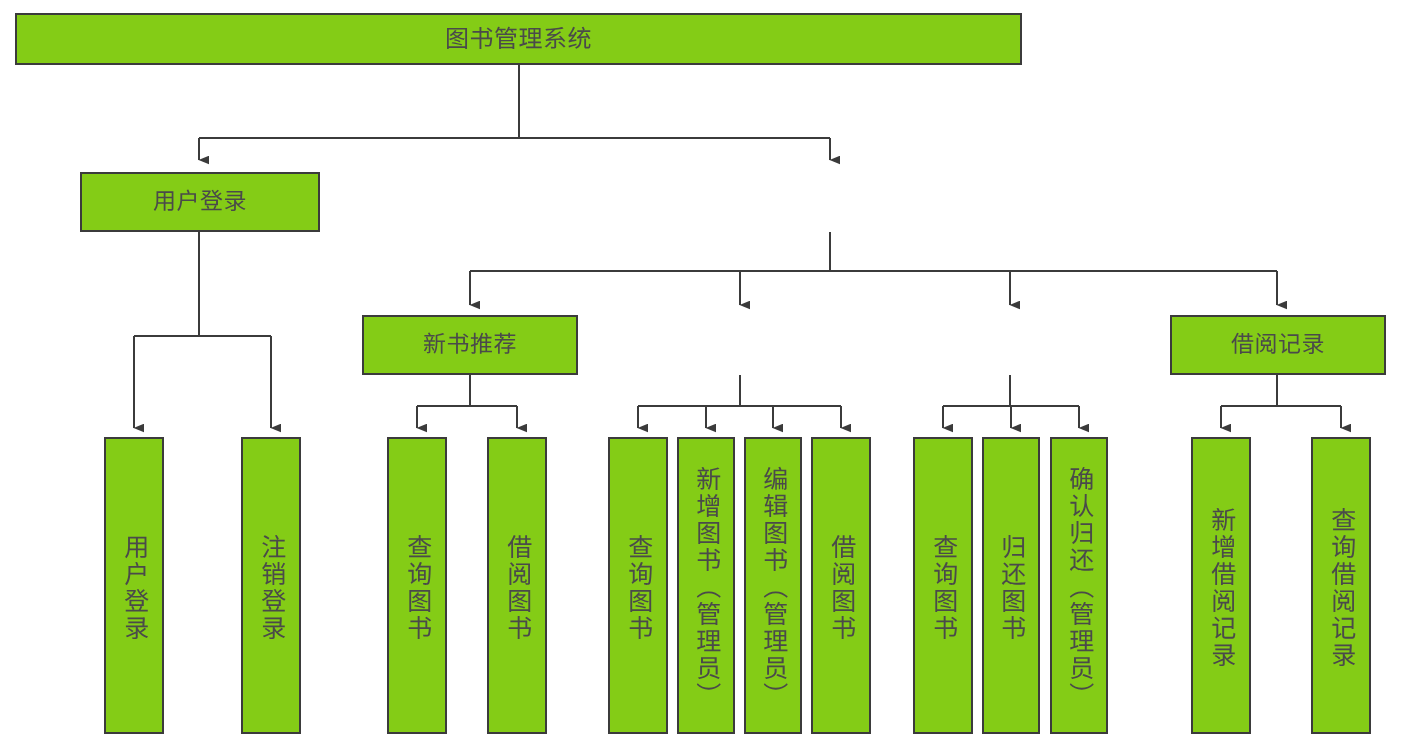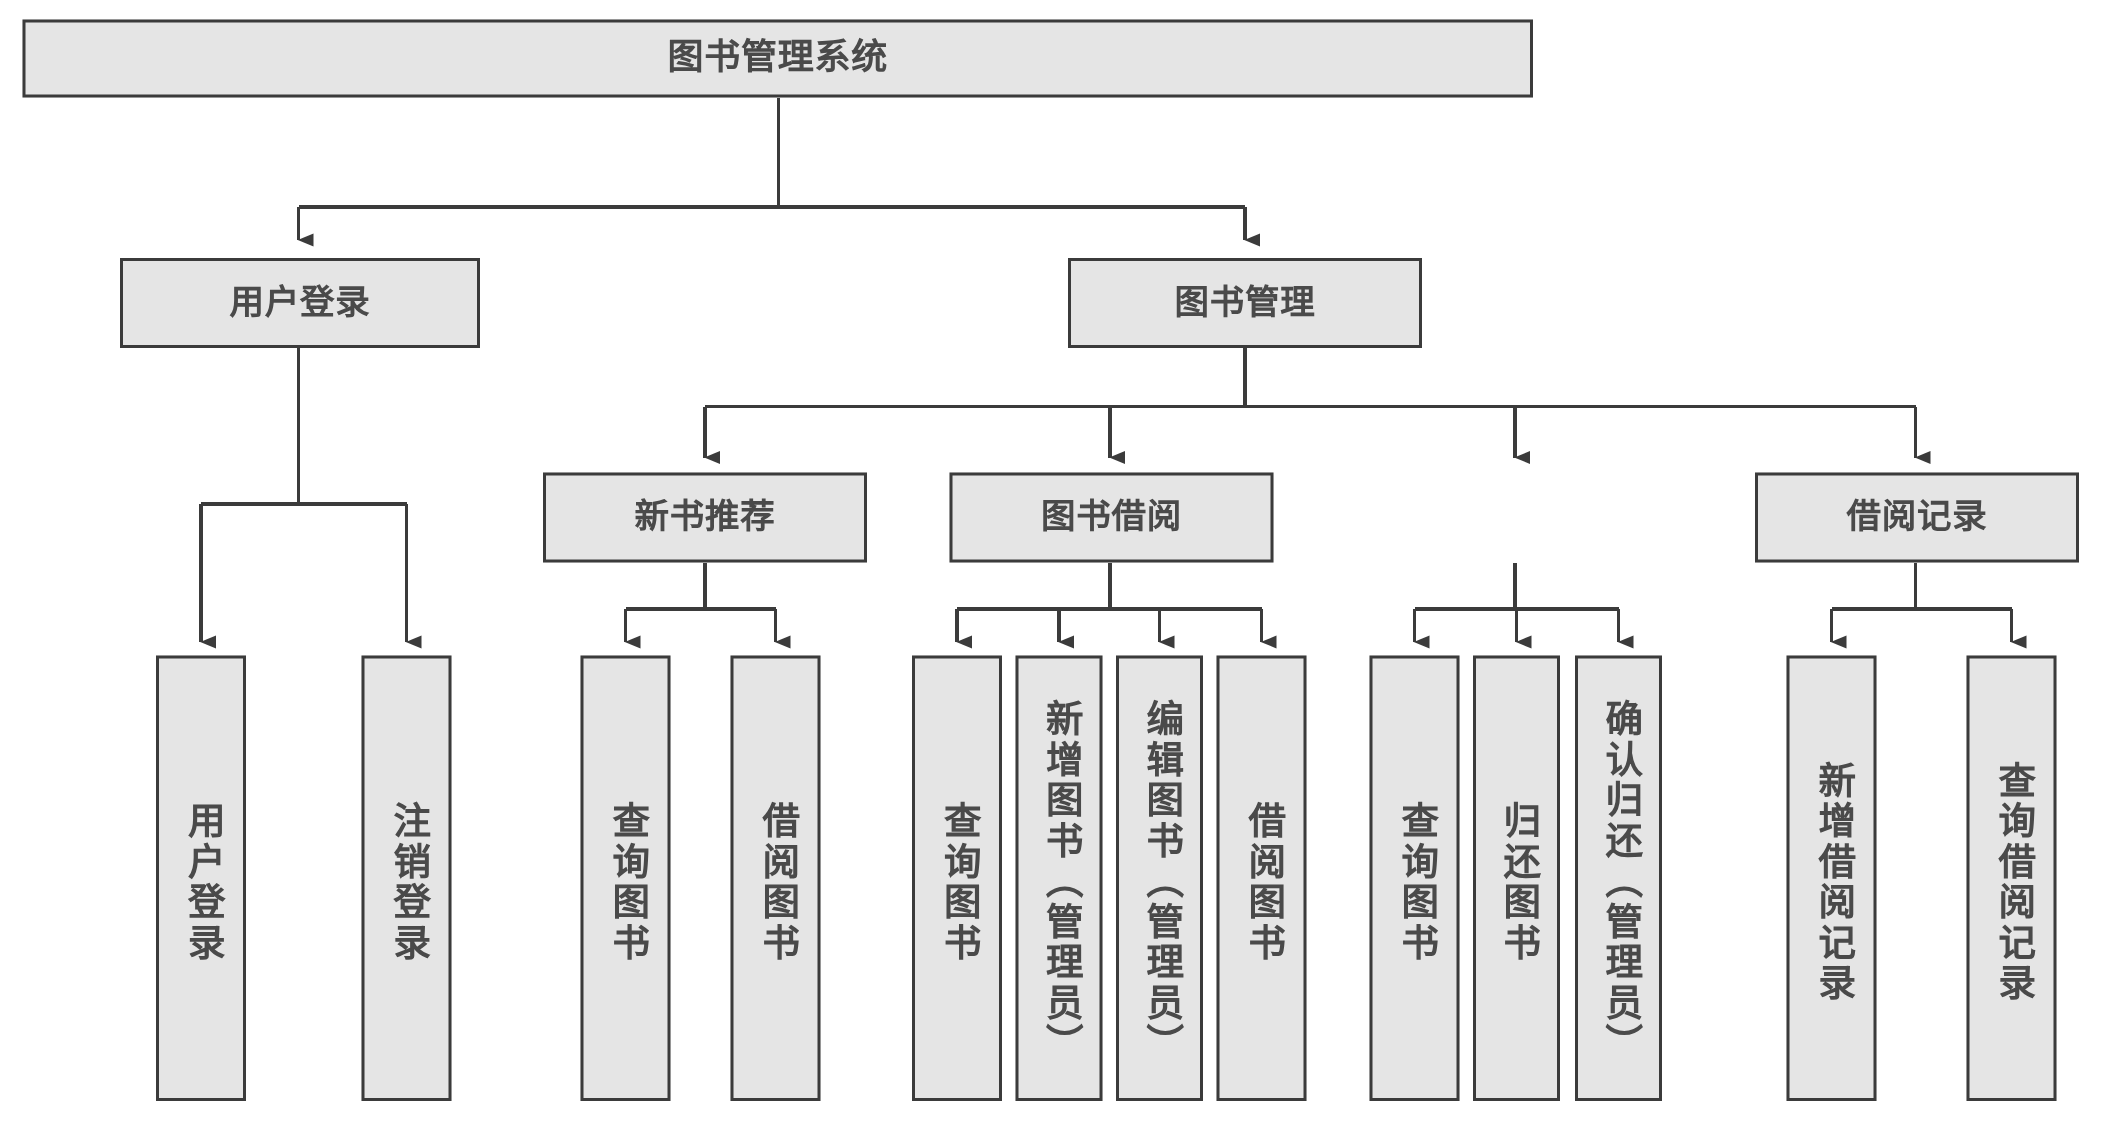--- a/index.html
+++ b/index.html
@@ -22,28 +22,27 @@
     position: absolute;
     left: 0;
     top: 0;
     width: 1405px;
     height: 747px;
     pointer-events: none;
   }
   .node {
     position: absolute;
     box-sizing: border-box;
-    background: #e5e5e5;
+    background: #84cc16;
     border: 2.2px solid #3b3b3b;
     display: flex;
     align-items: center;
     justify-content: center;
     color: #4a4a4a;
     z-index: 2;
-    font-weight: bold;
   }
   .node .label {
     display: block;
     text-align: center;
     letter-spacing: 0.5px;
     color: #4a4a4a;
   }
   .node.horiz .label {
     writing-mode: horizontal-tb;
     font-size: 23px;
@@ -130,29 +129,23 @@
     </g>
   </svg>
 
   <div class="node horiz root" style="left:15px; top:13px; width:1007px; height:52px;">
     <span class="label">图书管理系统</span>
   </div>
 
   <div class="node horiz" style="left:80px; top:172px; width:240px; height:60px;">
     <span class="label">用户登录</span>
   </div>
-  <div class="node horiz" style="left:712px; top:172px; width:236px; height:60px;">
-    <span class="label">图书管理</span>
-  </div>
 
   <div class="node horiz" style="left:362px; top:315px; width:216px; height:60px;">
     <span class="label">新书推荐</span>
-  </div>
-  <div class="node horiz" style="left:633px; top:315px; width:216px; height:60px;">
-    <span class="label">图书借阅</span>
   </div>
   <div class="node horiz" style="left:1170px; top:315px; width:216px; height:60px;">
     <span class="label">借阅记录</span>
   </div>
 
   <div class="node vert" style="left:104px; top:437px; width:60px; height:297px;">
     <span class="label">用户登录</span>
   </div>
   <div class="node vert" style="left:241px; top:437px; width:60px; height:297px;">
     <span class="label">注销登录</span>

